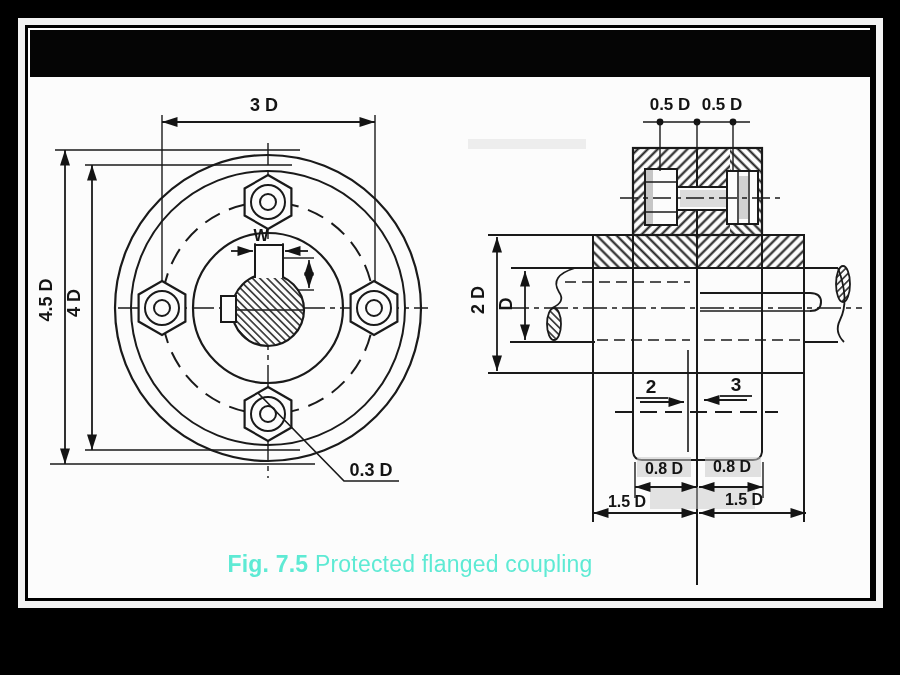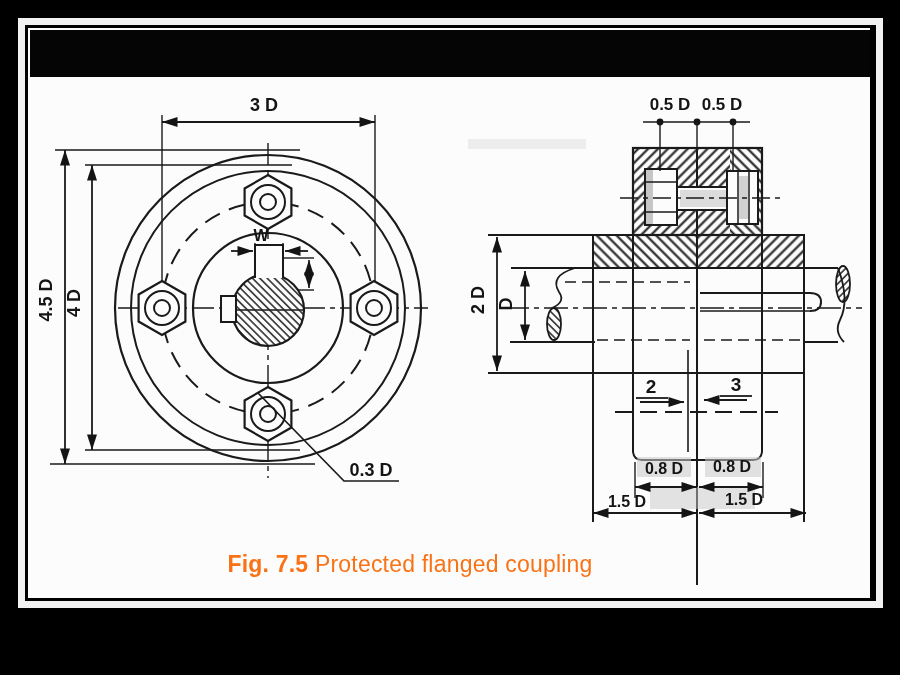--- a/index.html
+++ b/index.html
@@ -4,21 +4,21 @@
 <style>
   html,body{margin:0;padding:0;}
   body{width:900px;height:675px;background:#000;position:relative;overflow:hidden;
        font-family:"Liberation Sans", sans-serif;}
   .frame{position:absolute;left:18px;top:18px;width:865px;height:590px;
          box-sizing:border-box;border:7px solid #f2f2f2;background:#000;}
   .page{position:absolute;left:28px;top:28px;width:842px;height:570px;background:#fcfcfc;}
   .header-bar{position:absolute;left:30px;top:30px;width:840px;height:47px;background:#050505;}
   .drawing{position:absolute;left:28px;top:77px;}
   .caption{position:absolute;left:160px;top:551px;width:500px;text-align:center;
-           font-size:23px;color:#f97316;letter-spacing:.2px;white-space:nowrap;}
+           font-size:23px;color:#5eead4;letter-spacing:.2px;white-space:nowrap;}
   .caption .fig-label{font-weight:bold;}
   .caption .fig-title{font-weight:normal;}
   svg text{fill:#141414;font-family:"Liberation Sans", sans-serif;font-weight:bold;}
 </style>
 </head>
 <body>
 
 <div class="frame"></div>
 <div class="page"></div>
 <div class="header-bar"></div>

